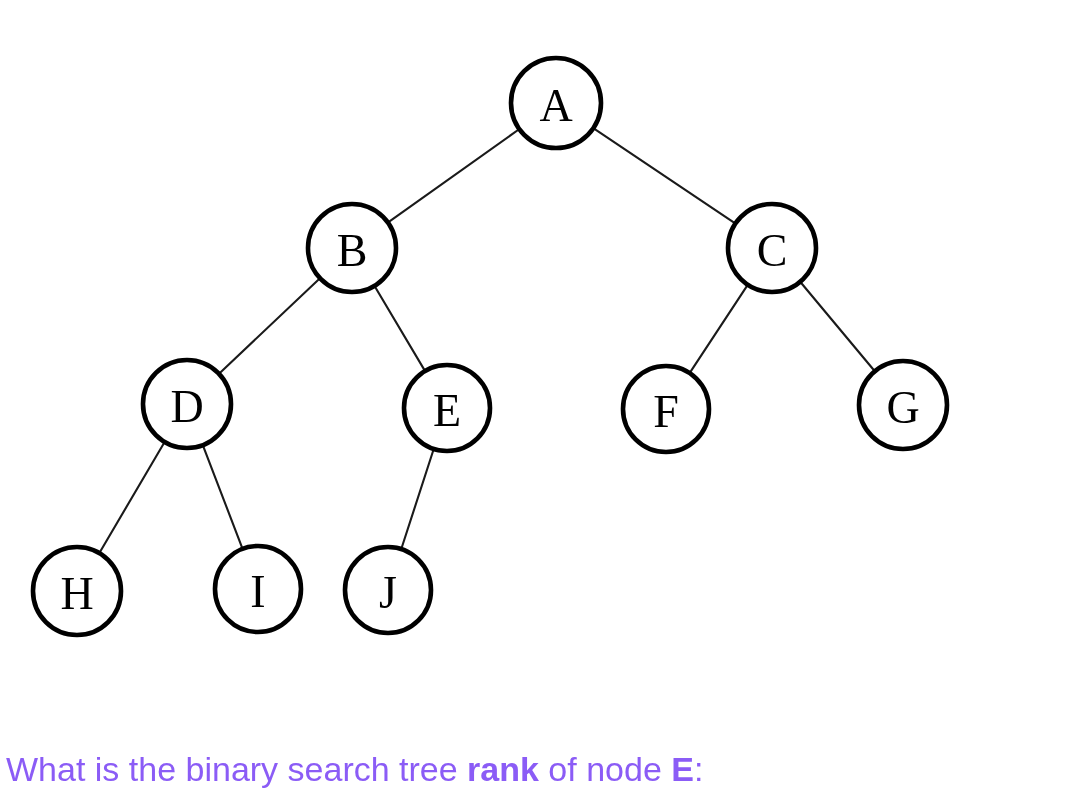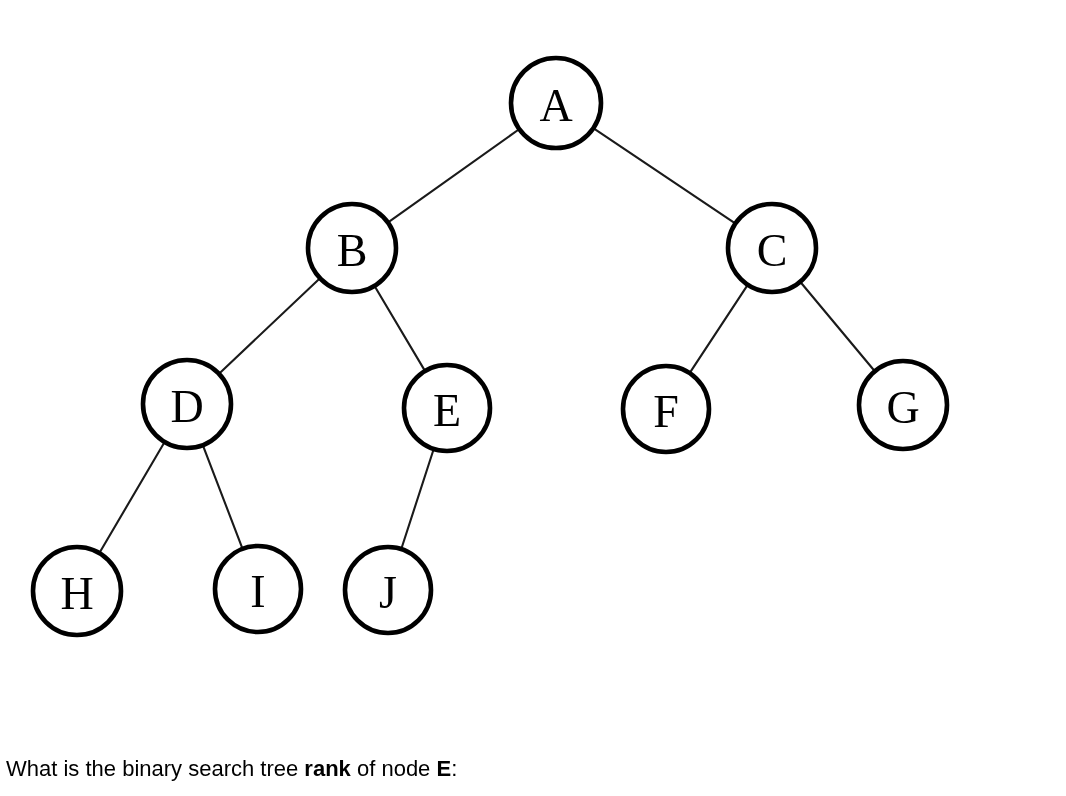--- a/index.html
+++ b/index.html
@@ -45,23 +45,23 @@
     fill: #000000;
     text-anchor: middle;
     dominant-baseline: central;
   }
   #question-line {
     position: absolute;
     left: 6px;
     top: 751px;
     width: 1050px;
     font-family: "Liberation Sans", sans-serif;
-    font-size: 22px;
+    font-size: 34px;
     line-height: 36px;
-    color: #000000;
+    color: #8b5cf6;
     white-space: nowrap;
   }
   #question-line .q-strong {
     font-weight: bold;
   }
   .q-seg { white-space: pre; }
 </style>
 </head>
 <body>
 

